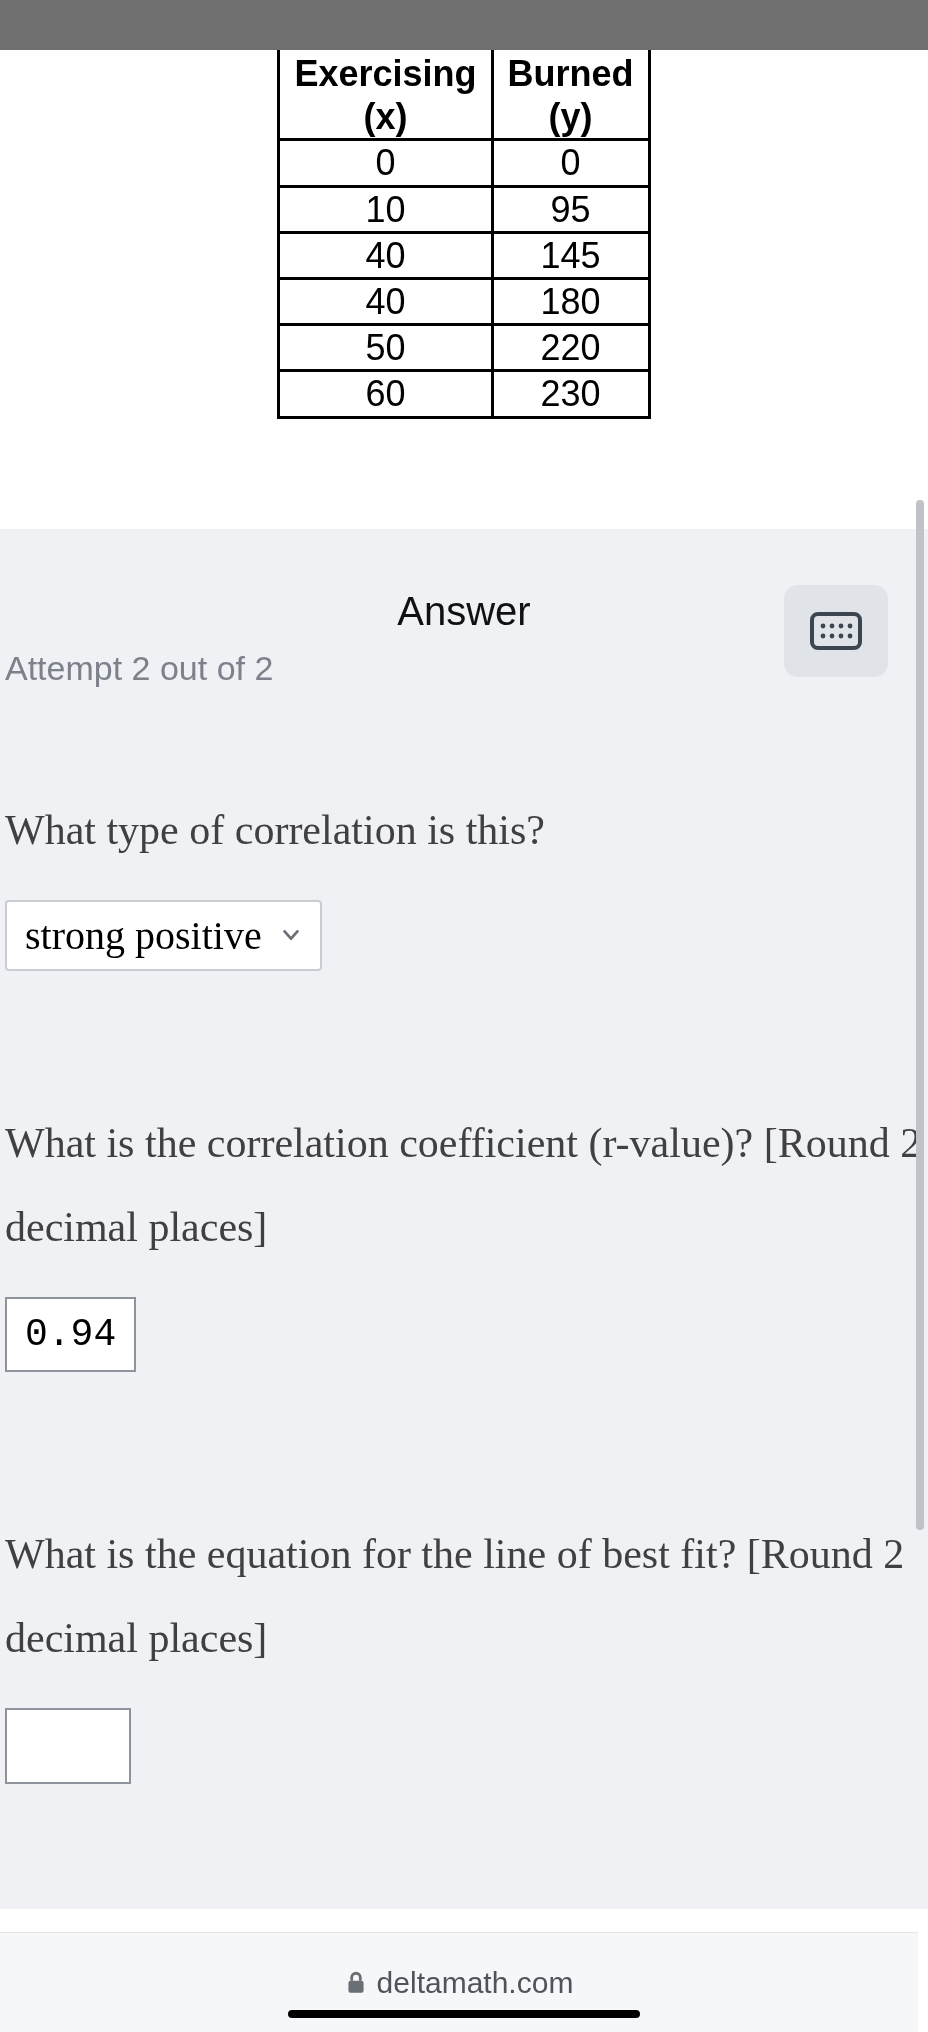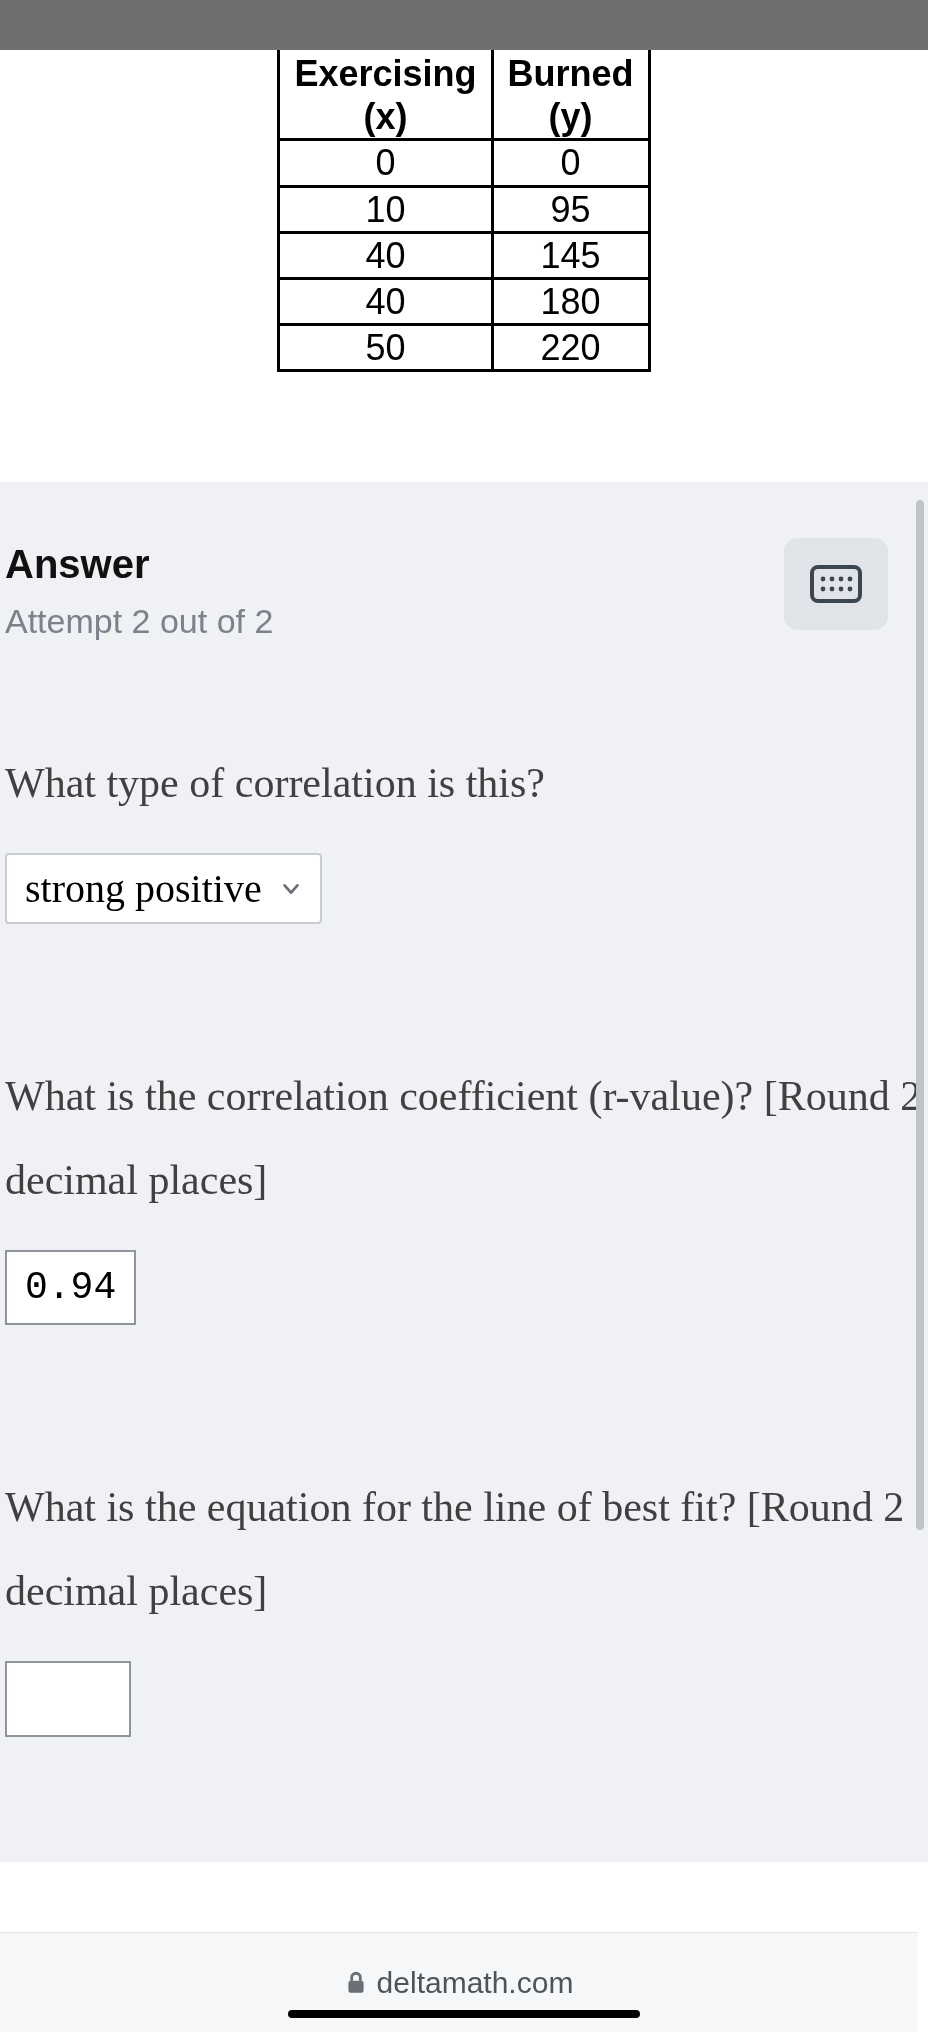--- a/index.html
+++ b/index.html
@@ -4,21 +4,21 @@
 <style>
   * { box-sizing: border-box; margin: 0; padding: 0; }
   html, body { width: 928px; height: 2032px; font-family: Georgia, 'Times New Roman', serif; background: #ffffff; overflow: hidden; }
   .topbar { width: 100%; height: 50px; background: #6f6f6f; }
   .table-wrap { display: flex; justify-content: center; padding: 0 0 0 0; }
   table.data { border-collapse: collapse; margin-top: 0; }
   table.data td, table.data th { border: 3px solid #000; text-align: center; font-family: Arial, Helvetica, sans-serif; font-size: 36px; font-weight: 400; padding: 0 18px; line-height: 1.2; }
   table.data th { font-weight: 700; border-top: none; padding: 2px 14px 0 14px; }
   table.data th .sub { display:block; }
   .answer-section { background: #eff1f4; padding: 60px 5px 0 5px; margin-top: 110px; position: relative; height: 1380px; }
-  .answer-title { font-family: Arial, Helvetica, sans-serif; font-weight: 700; font-size: 40px; color: #111; }
+  .answer-title { font-family: Arial, Helvetica, sans-serif; font-weight: 400; font-size: 40px; color: #111; text-align: center; }
   .attempt { font-family: Arial, Helvetica, sans-serif; font-size: 34px; color: #7c818b; margin-top: 15px; }
   .kbd-btn { position: absolute; right: 40px; top: 56px; width: 104px; height: 92px; background: #e0e3e8; border-radius: 14px; display:flex; align-items:center; justify-content:center; }
   .kbd-btn svg { width: 52px; height: 38px; }
   .question { font-size: 42px; color: #404040; line-height: 2.0; margin-top: 100px; }
   .question.q2 { margin-top: 130px; }
   .question.q3 { margin-top: 140px; }
   .select-wrap { margin-top: 28px; display: inline-flex; align-items: center; border: 2px solid #c9cdd3; border-radius: 4px; background: #fff; padding: 10px 18px 10px 18px; font-size: 40px; font-family: Georgia, serif; gap: 18px; }
   .select-wrap .chev { width: 22px; height: 22px; }
   .input-box { margin-top: 28px; border: 2px solid #8f949c; background: #fff; display:inline-block; padding: 14px 18px; font-size: 38px; font-family: Liberation Mono, monospace; min-width: 60px; }
   .input-box.empty { width: 126px; height: 76px; }
@@ -58,20 +58,24 @@
           <td>145</td>
         </tr>
     <tr>
           <td>40</td>
           <td>180</td>
         </tr>
     <tr>
           <td>50</td>
           <td>220</td>
         </tr>
+    <tr>
+          <td>60</td>
+          <td>230</td>
+        </tr>
   </tbody>
     </table>
 </div>
 
 <div class="answer-section">
   <div class="answer-title">Answer</div>
   <div class="attempt">Attempt 2 out of 2</div>
 
   <div class="kbd-btn">
     <svg viewBox="0 0 52 38">

